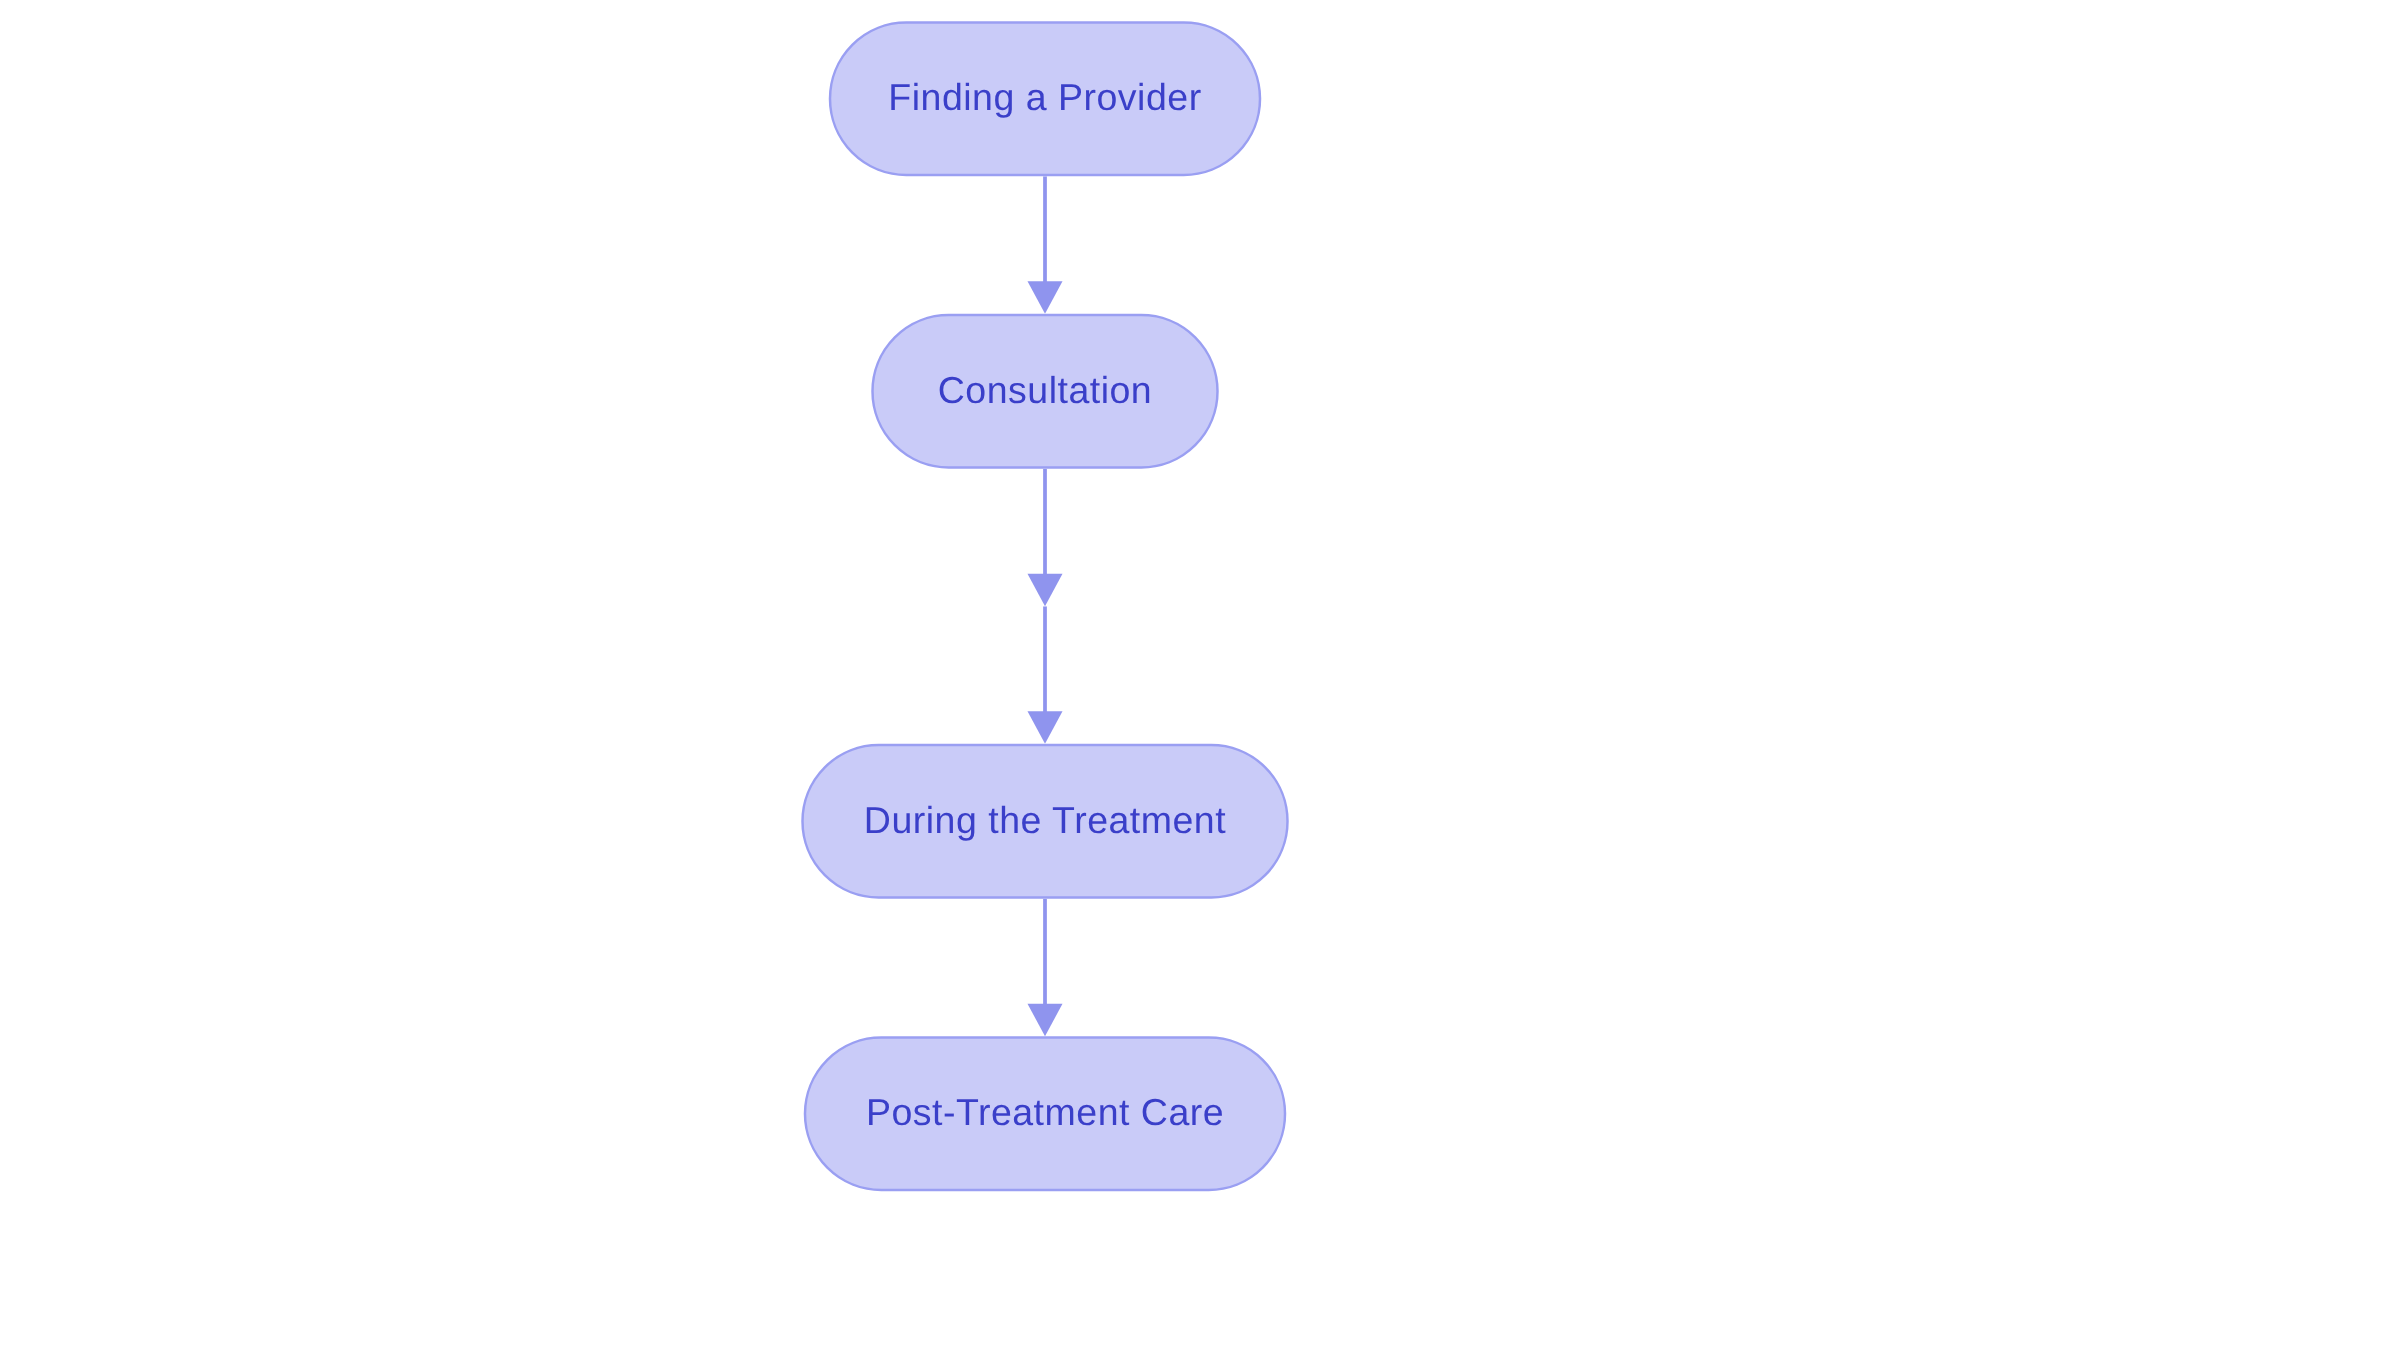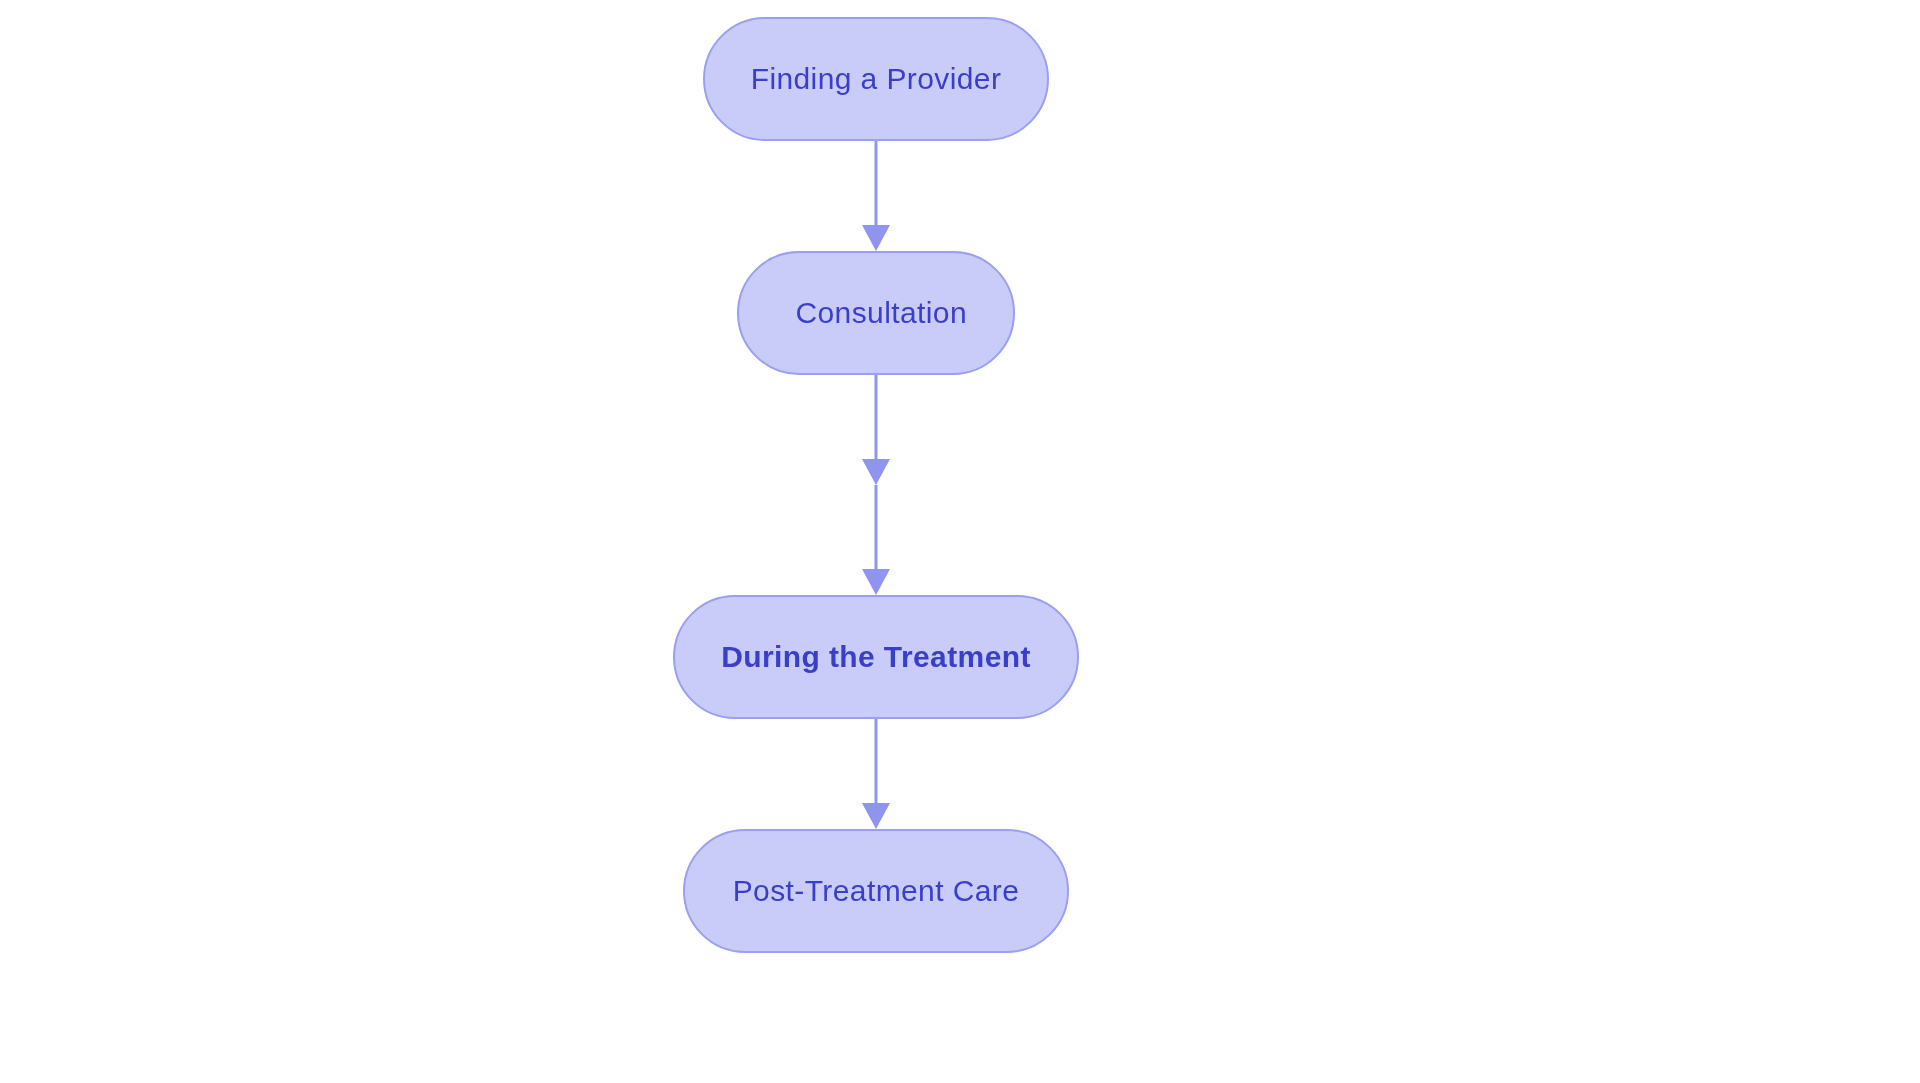--- a/index.html
+++ b/index.html
@@ -7,21 +7,20 @@
     padding: 0;
     background: #ffffff;
   }
   .canvas {
     position: relative;
     width: 1656px;
     height: 1083px;
     background: #ffffff;
     overflow: hidden;
     font-family: "Liberation Sans", sans-serif;
-    padding-left: 40px;
   }
   .flow-column {
     position: relative;
     left: 8px;
     width: 100%;
     padding-top: 17px;
     display: flex;
     flex-direction: column;
     align-items: center;
   }
@@ -37,23 +36,23 @@
     padding: 0 46px;
     flex: 0 0 auto;
   }
   .node-label {
     font-size: 30px;
     letter-spacing: 0.4px;
     color: #3a3fc9;
     white-space: nowrap;
   }
   .w1 { min-width: 330px; }
-  .w2 { min-width: 278px; justify-content: flex-end; }
+  .w2 { min-width: 278px; }
   .w3 { min-width: 257px; }
-  .w4 { min-width: 390px; font-weight: bold; }
+  .w4 { min-width: 390px; }
   .w5 { min-width: 386px; }
   .arrow {
     flex: 0 0 auto;
     display: block;
   }
 </style>
 </head>
 <body>
 
 <div class="canvas">

